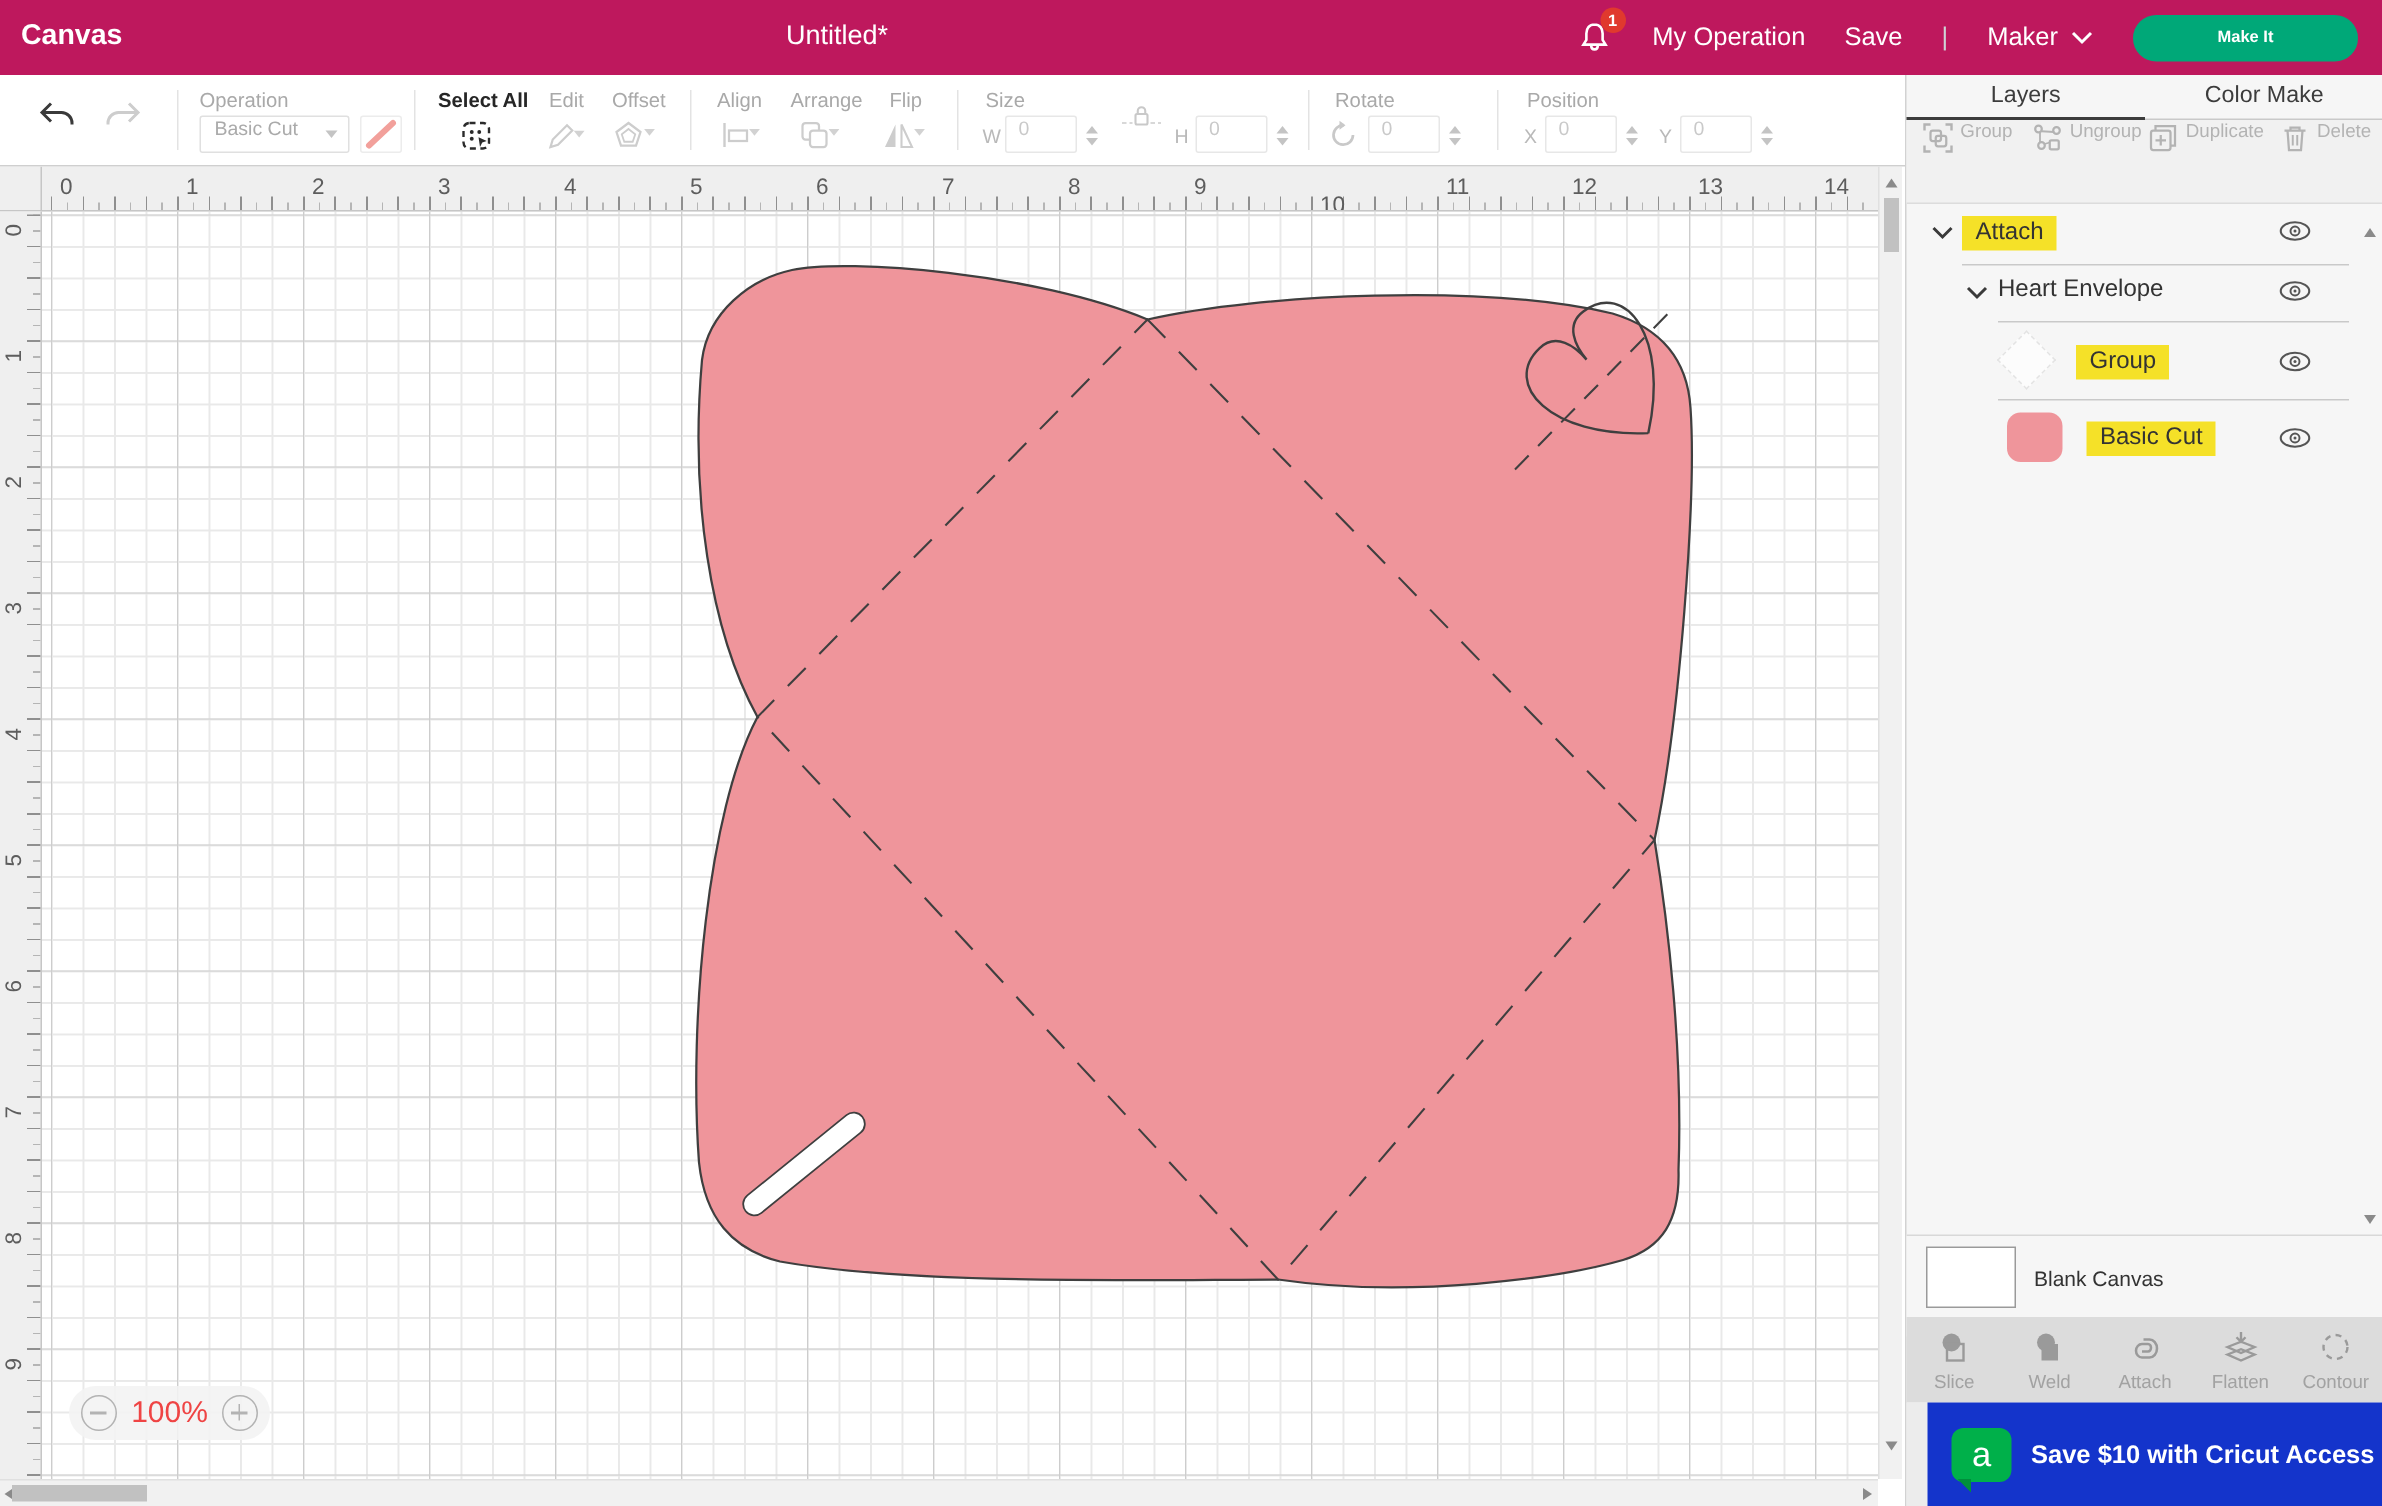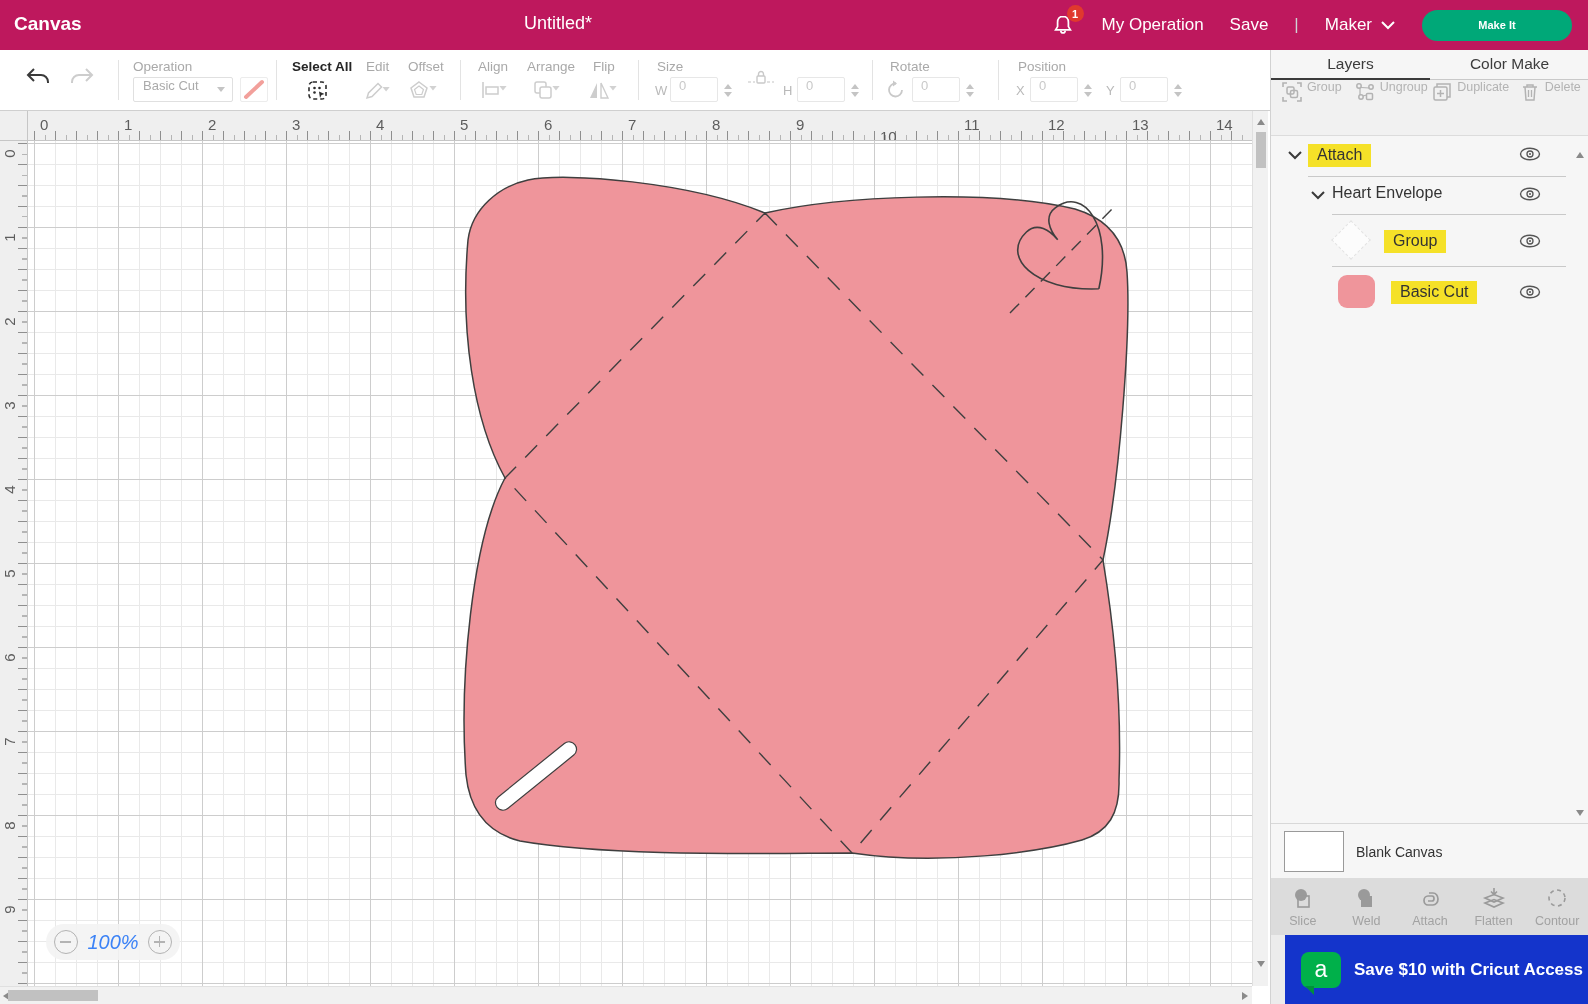--- a/index.html
+++ b/index.html
@@ -85,21 +85,21 @@
   .shape-svg { position:absolute; left:0; top:0; z-index:5; }
   .zoom-pill { position:absolute; left:46px; top:924px; width:134px; height:36px;
     border-radius:18px; background:rgba(243,243,243,.88); display:flex; align-items:center;
     justify-content:center; gap:9px; z-index:8; }
   .zoom-circle { width:24px; height:24px; border:1.5px solid #b3b3b3; border-radius:50%;
     position:relative; background:none; cursor:pointer; }
   .zoom-circle::before { content:""; position:absolute; left:5px; top:10px; width:11px;
     height:1.8px; background:#b3b3b3; }
   .zoom-circle.plus::after { content:""; position:absolute; left:10px; top:5px; width:1.8px;
     height:11px; background:#b3b3b3; }
-  .zoom-text { font-size:20px; color:#3b82f6;font-style:italic; }
+  .zoom-text { font-size:20px; color:#ef4444; }
 
   
   .scroll-v { position:absolute; left:1252px; top:111px; width:16px; height:875px;
     background:#f1f1f1; border-left:1px solid #e0e0e0; z-index:7; }
   .scroll-h { position:absolute; left:0; top:986px; width:1252px; height:18px;
     background:#f1f1f1; border-top:1px solid #e0e0e0; z-index:7; }
   .thumb-v { position:absolute; left:3px; top:21px; width:10px; height:36px; background:#c1c1c1; }
   .thumb-h { position:absolute; left:8px; top:3px; width:90px; height:11px; background:#c1c1c1; }
   .arr { width:0; height:0; position:absolute; }
   .arr.up { border-left:4px solid transparent; border-right:4px solid transparent;

